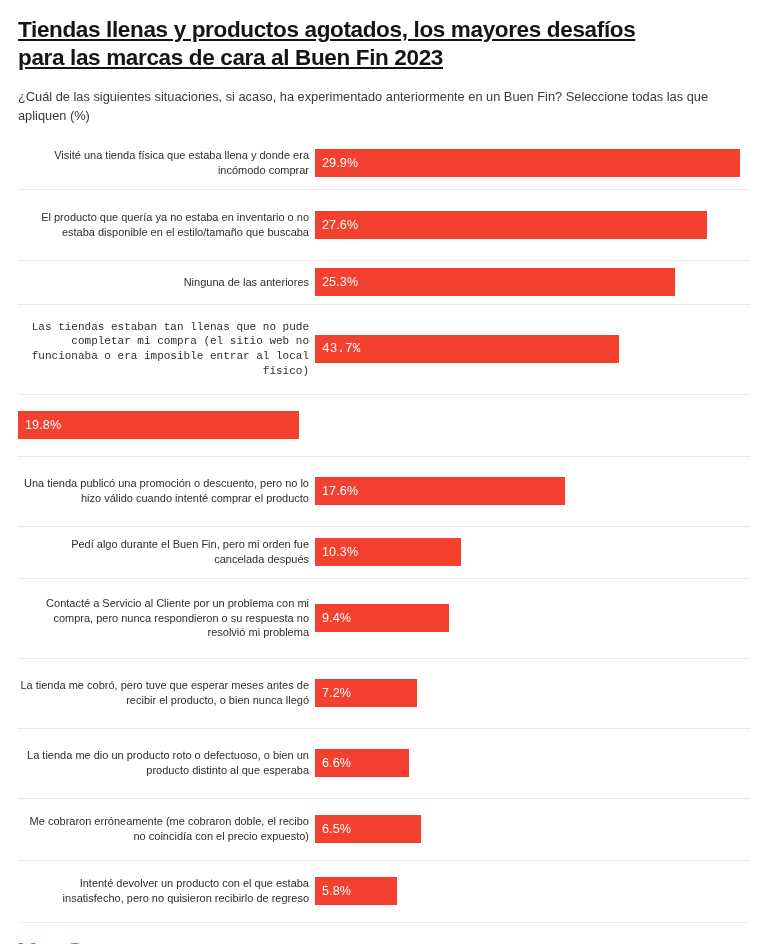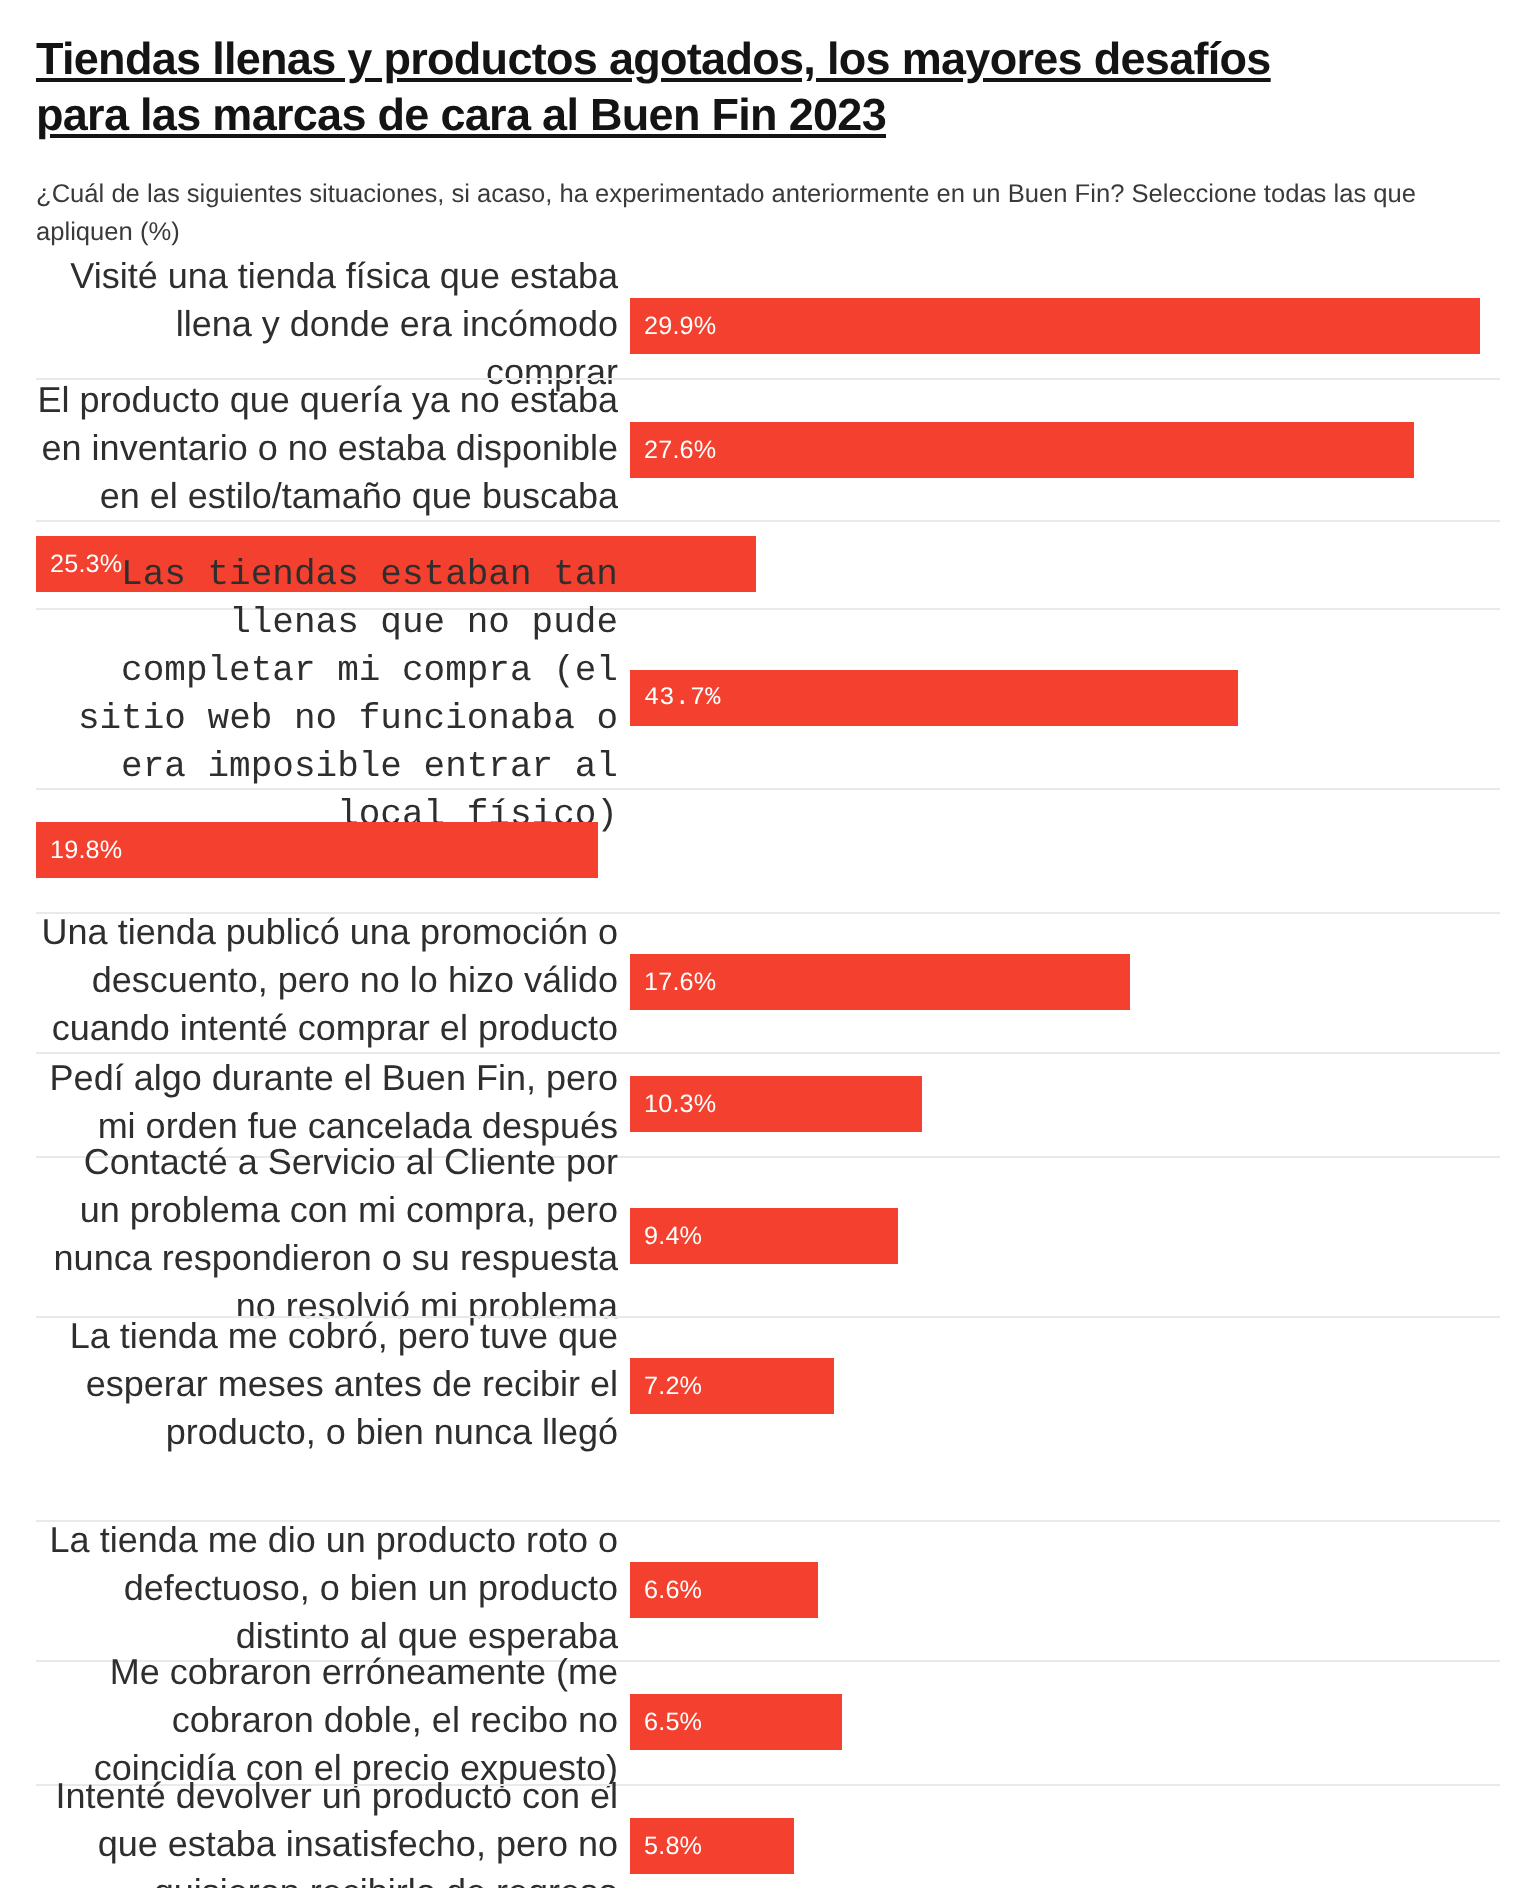--- a/index.html
+++ b/index.html
@@ -61,21 +61,21 @@
     border-top: 1px solid #e9e9e9;
     position: relative;
   }
   .bar-row:first-child { border-top: none; }
 
   .row-label {
     width: 297px;
     flex: 0 0 297px;
     text-align: right;
     padding-right: 6px;
-    font-size: 18px;
+    font-size: 11px;
     line-height: 1.33;
     color: #2e2e2e;
     font-weight: 400;
   }
 
   .bar-track {
     flex: 1 1 auto;
     position: relative;
     height: 100%;
     display: flex;
@@ -144,20 +144,21 @@
       </div>
       <div class="bar-row" style="height: 71px;">
         <div class="row-label">El producto que quería ya no estaba en inventario o no estaba disponible en el estilo/tamaño que buscaba</div>
         <div class="bar-track">
           <div class="bar" style="width: 392.353px; background: rgb(244, 64, 46);">
             <span class="bar-value">27.6%</span>
           </div>
         </div>
       </div>
       <div class="bar-row" style="height: 44px;">
+        <div class="row-label">Ninguna de las anteriores</div>
         <div class="bar-track">
           <div class="bar" style="width: 359.657px; background: rgb(244, 64, 46);">
             <span class="bar-value">25.3%</span>
           </div>
         </div>
       </div>
       <div class="bar-row" style="height: 90px; font-family: Liberation Mono, monospace;">
         <div class="row-label">Las tiendas estaban tan llenas que no pude completar mi compra (el sitio web no funcionaba o era imposible entrar al local físico)</div>
         <div class="bar-track">
           <div class="bar" style="width: 304.216px; background: rgb(244, 64, 46);">
@@ -197,21 +198,21 @@
         </div>
       </div>
       <div class="bar-row" style="height: 70px;">
         <div class="row-label">La tienda me cobró, pero tuve que esperar meses antes de recibir el producto, o bien nunca llegó</div>
         <div class="bar-track">
           <div class="bar" style="width: 102.353px; background: rgb(244, 64, 46);">
             <span class="bar-value">7.2%</span>
           </div>
         </div>
       </div>
-      <div class="bar-row" style="height: 70px; margin-top: 32px;">
+      <div class="bar-row" style="height: 70px;">
         <div class="row-label">La tienda me dio un producto roto o defectuoso, o bien un producto distinto al que esperaba</div>
         <div class="bar-track">
           <div class="bar" style="width: 93.8235px; background: rgb(244, 64, 46);">
             <span class="bar-value">6.6%</span>
           </div>
         </div>
       </div>
       <div class="bar-row" style="height: 62px;">
         <div class="row-label">Me cobraron erróneamente (me cobraron doble, el recibo no coincidía con el precio expuesto)</div>
         <div class="bar-track">

